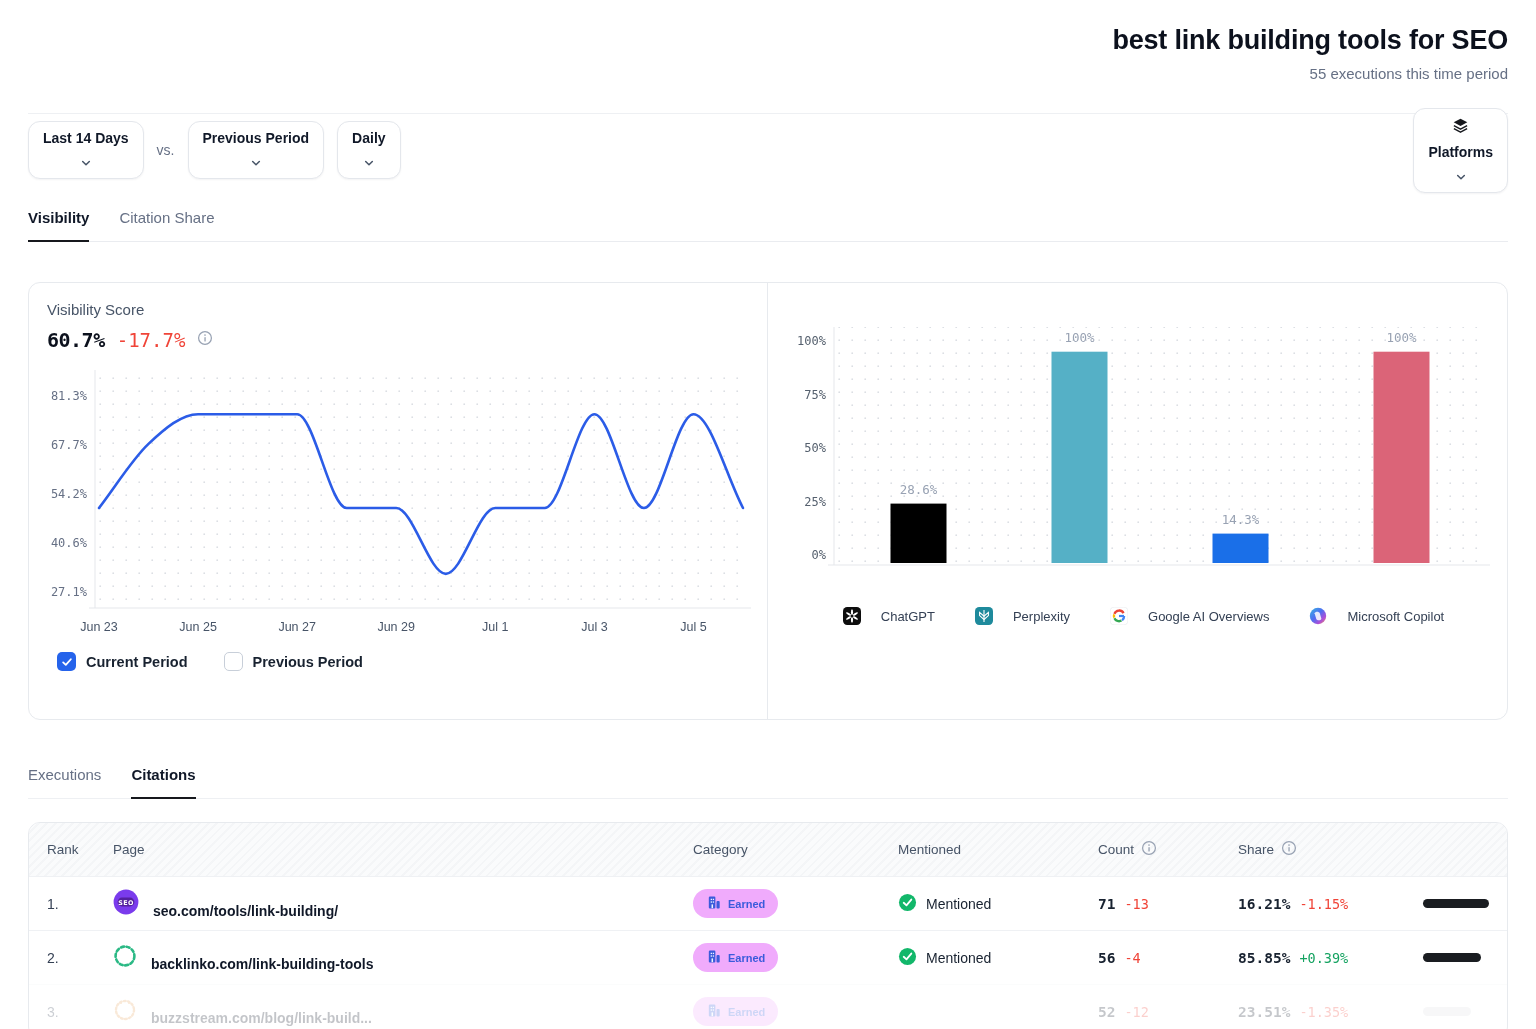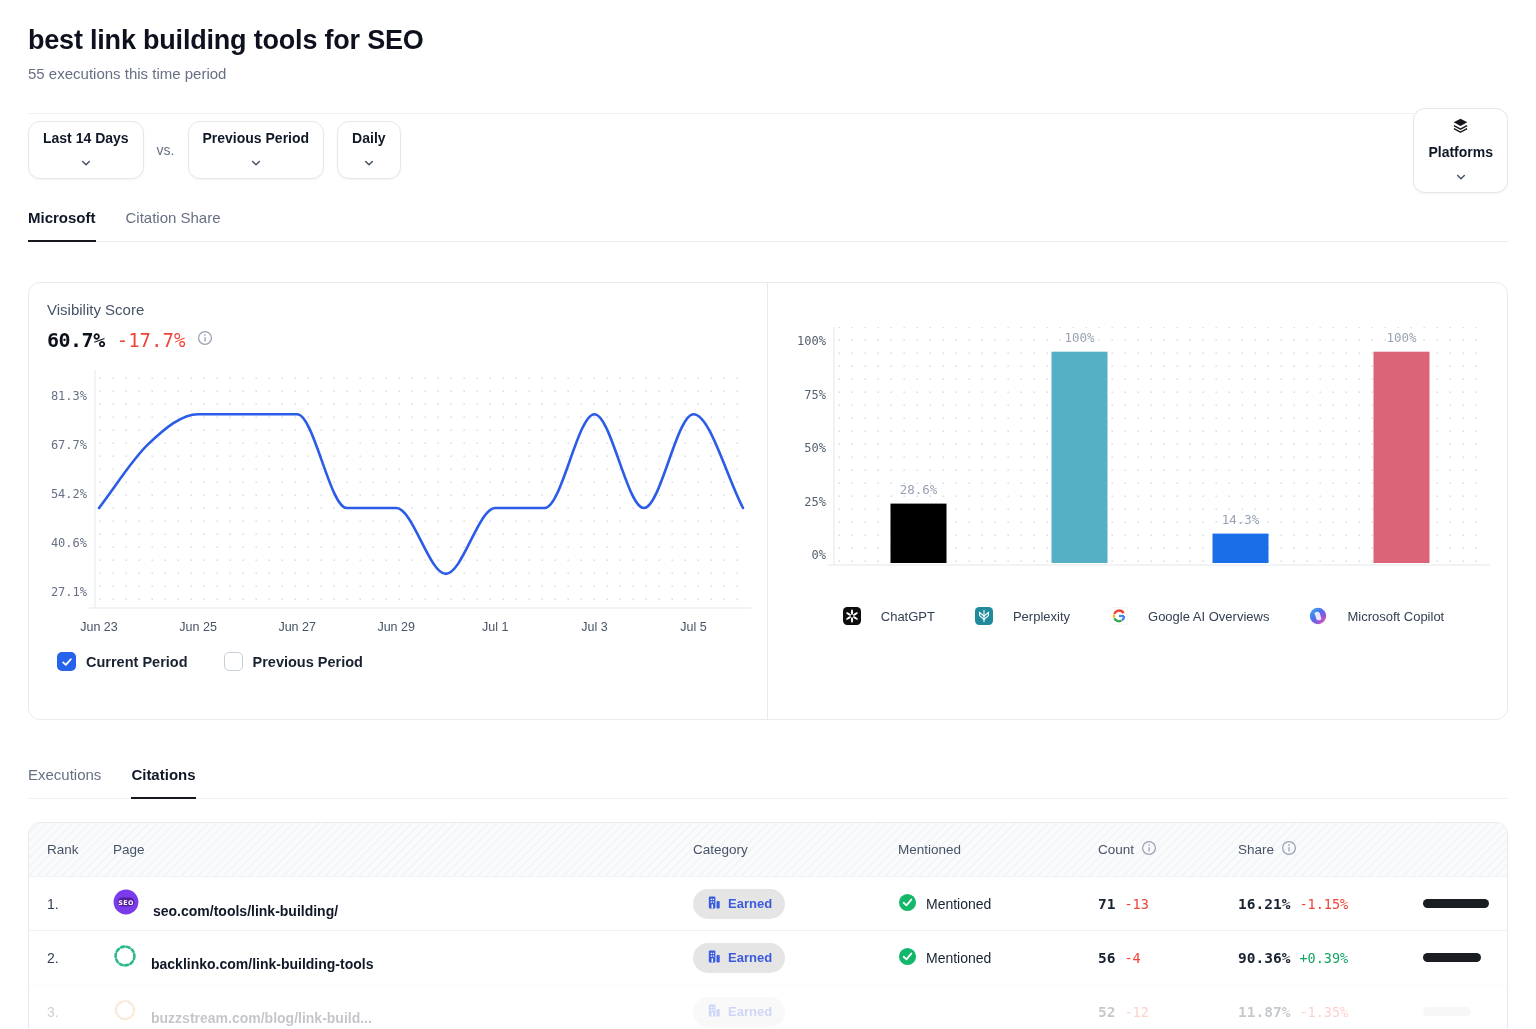--- a/index.html
+++ b/index.html
@@ -7,21 +7,21 @@
   body {
     width:1536px; height:1029px; overflow:hidden;
     background:#ffffff; color:#101828;
     font-family:"Liberation Sans", sans-serif;
     -webkit-font-smoothing:antialiased;
   }
   .mono { font-family:"DejaVu Sans Mono", monospace; }
   .page { width:1536px; height:1029px; padding:0 28px; }
 
   
-  .head { padding-top:24px; }
+  .head { padding-top:24px;text-align:right; }
   .page-title { font-size:27px; font-weight:700; line-height:32px; letter-spacing:-0.2px; color:#0c111d; }
   .page-sub { margin-top:9px; font-size:15px; line-height:18px; color:#667085; }
   .divider { margin-top:30px; border-top:1px solid #eef0f3; }
 
   
   .filters { margin-top:17px; display:flex; align-items:center; gap:13px; height:38px; }
   .btn {
     display:inline-flex; align-items:center; gap:10px;
     padding:8px 14px; border:1px solid #e4e7ec; border-radius:12px;
     background:#fff; font-size:14px; font-weight:700; color:#101828;
@@ -69,21 +69,21 @@
     background-color:#fafbfc;
     background-image:repeating-linear-gradient(135deg, rgba(190,196,205,0.10) 0 2px, rgba(0,0,0,0) 2px 6px);
     color:#475467; font-size:13.5px; font-weight:500;
   }
   .t-head .hcell { display:flex; align-items:center; gap:7px; }
   .t-row { height:54px; border-top:1px solid #eff1f4; background:#fff; }
   .t-row.faded { opacity:0.25; }
   .cell-rank { font-size:14px; color:#344054; }
   .cell-page { display:flex; align-items:flex-end; gap:14px; min-width:0; }
   .cell-page .url { font-size:14px; font-weight:700; color:#101828; white-space:nowrap; overflow:hidden; text-overflow:ellipsis; }
-  .badge { display:inline-flex; align-items:center; gap:7px; padding:6px 13px; background:#e5e5e5; border-radius:999px; color:#3b5bdb; font-size:13px; font-weight:600; }
+  .badge { display:inline-flex; align-items:center; gap:7px; padding:6px 13px; background:#f0abfc; border-radius:999px; color:#3b5bdb; font-size:11px; font-weight:600; }
   .mentioned { display:flex; align-items:center; gap:9px; font-size:14px; font-weight:500; color:#182230; }
   .num-main { font-size:14.5px; font-weight:700; color:#182230; }
   .num-delta { font-size:13.5px; font-weight:500; margin-left:9px; }
   .neg { color:#f04438; }
   .pos { color:#15a361; }
   .trend-bar { height:9px; border-radius:999px; background:#1a1d21; }
   .trend-bar.muted { background:#dde0e4; }
 </style>
 </head>
 <body>
@@ -132,21 +132,21 @@
       <span>Platforms</span>
       <span class="ic">
           <svg width="14" height="14" viewBox="0 0 16 16">
             <path d="M4.2 6.2 8 10l3.8-3.8" fill="none" stroke="#475467" stroke-width="1.7" stroke-linecap="round" stroke-linejoin="round"></path>
           </svg>
         </span>
     </button>
   </div>
 
   <div class="tabs" id="primary-tabs">
-      <div class="tab active">Microsoft</div>
+      <div class="tab active">Visibility</div>
       <div class="tab ">Citation Share</div>
     </div>
 
   <div class="charts-card">
     <div class="panel left">
       <div class="panel-title">Visibility Score</div>
       <div class="score-row">
         <span class="score mono">60.7%</span>
         <span class="score-delta mono">-17.7%</span>
         <span class="ic"><svg width="16" height="16" viewBox="0 0 18 18">
@@ -373,21 +373,21 @@
                     <rect x="5.9" y="10" width="1.6" height="4"></rect>
                   </g>
                 </svg></span>Earned</span></div>
       <div>
             <span class="mentioned"><span><svg width="19" height="19" viewBox="0 0 20 20">
                   <circle cx="10" cy="10" r="9" fill="#12b76a"></circle>
                   <path d="M6 10.3 8.9 13 14 6.9" fill="none" stroke="#fff" stroke-width="1.9" stroke-linecap="round" stroke-linejoin="round"></path>
                 </svg></span>Mentioned</span>
           </div>
       <div class="mono"><span class="num-main">56</span><span class="num-delta neg">-4</span></div>
-      <div class="mono"><span class="num-main">90.36%</span><span class="num-delta pos">+0.39%</span></div>
+      <div class="mono"><span class="num-main">85.85%</span><span class="num-delta pos">+0.39%</span></div>
       <div>
             <div class="trend-bar " style="width:58px"></div>
           </div>
     </div>
     <div class="t-grid t-row faded">
       <div class="cell-rank">3.</div>
       <div class="cell-page">
         <span><svg width="24" height="24" viewBox="0 0 24 24">
                 <circle cx="12" cy="12" r="9" fill="none" stroke="#e8a765" stroke-width="2.4" stroke-dasharray="1.7 2.4" stroke-linecap="round"></circle>
                 <circle cx="8" cy="5" r="1.1" fill="#e8a765"></circle>
@@ -403,21 +403,21 @@
                   <g fill="#eef2fe">
                     <rect x="5" y="4" width="1.4" height="1.4"></rect>
                     <rect x="7.2" y="4" width="1.4" height="1.4"></rect>
                     <rect x="5" y="6.8" width="1.4" height="1.4"></rect>
                     <rect x="7.2" y="6.8" width="1.4" height="1.4"></rect>
                     <rect x="5.9" y="10" width="1.6" height="4"></rect>
                   </g>
                 </svg></span>Earned</span></div>
       <div></div>
       <div class="mono"><span class="num-main">52</span><span class="num-delta neg">-12</span></div>
-      <div class="mono"><span class="num-main">11.87%</span><span class="num-delta neg">-1.35%</span></div>
+      <div class="mono"><span class="num-main">23.51%</span><span class="num-delta neg">-1.35%</span></div>
       <div>
             <div class="trend-bar muted" style="width:48px"></div>
           </div>
     </div>
       </div>
   </div>
 
 </div>
 
 </body></html>

